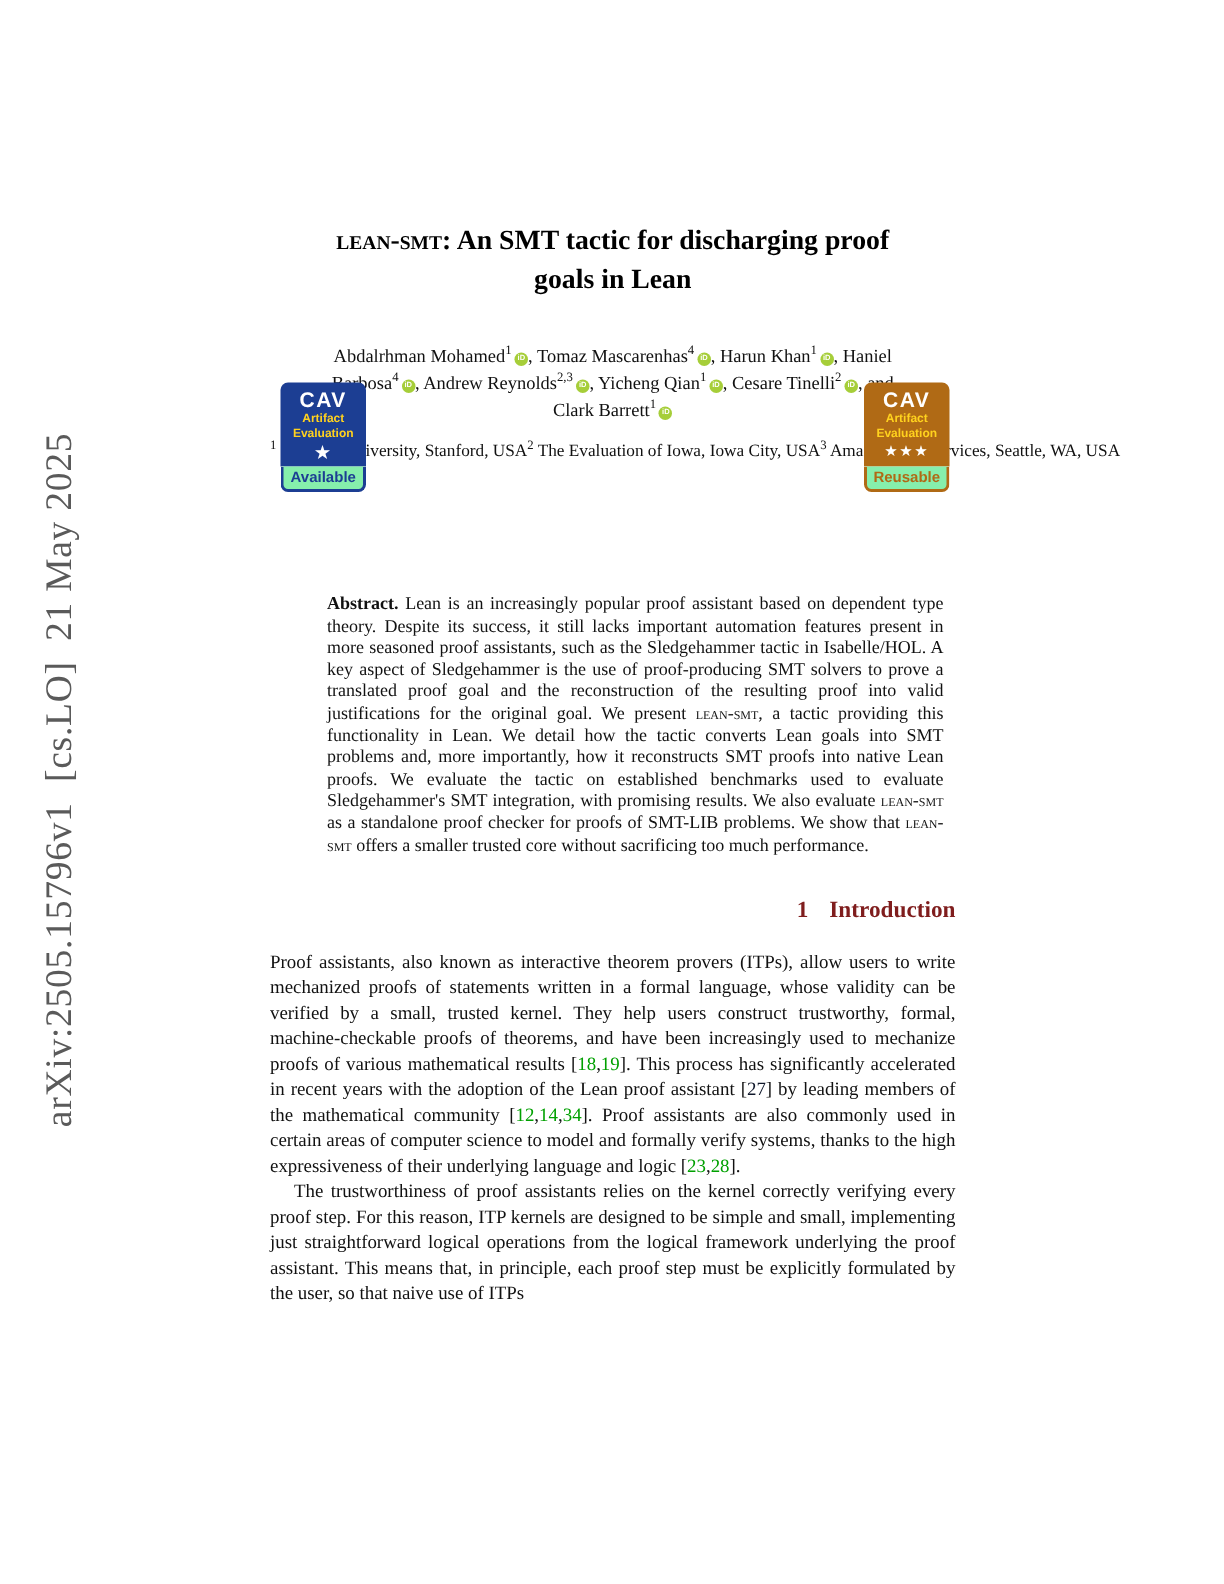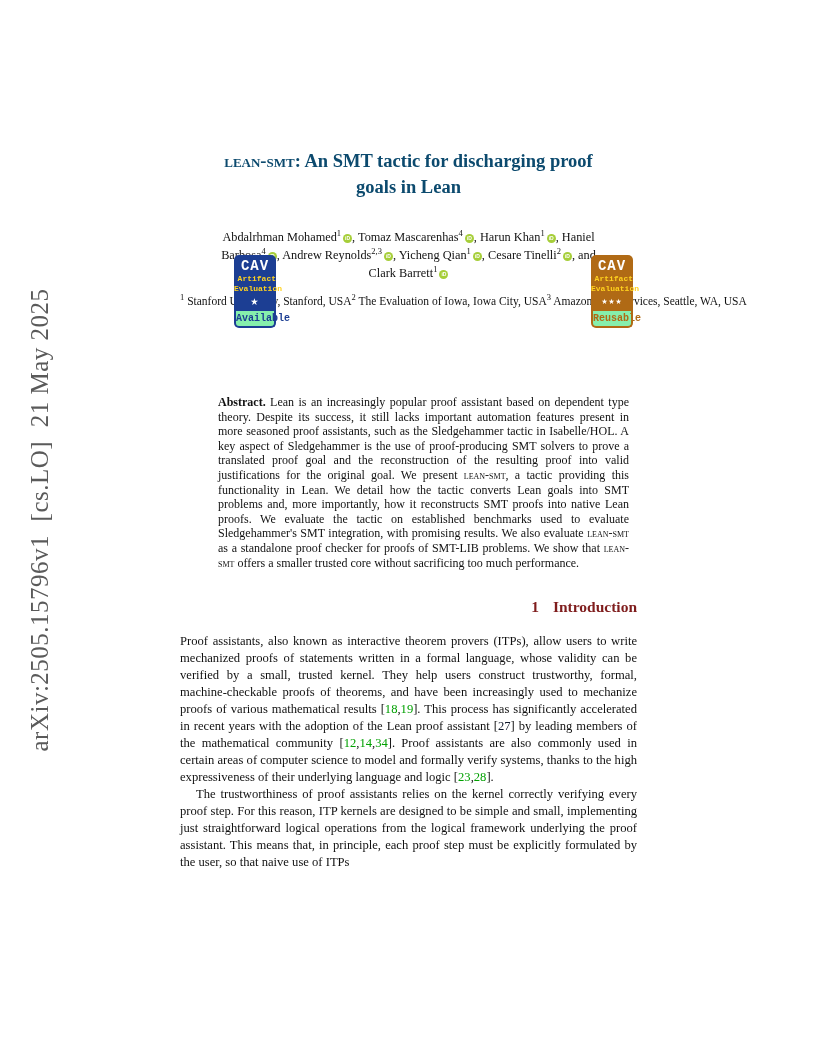--- a/index.html
+++ b/index.html
@@ -4,43 +4,43 @@
 <style>
   html,body{margin:0;padding:0;background:#ffffff;}
   .page{position:relative;width:816px;height:1056px;background:#ffffff;overflow:hidden;
         font-family:"Liberation Serif","DejaVu Serif",serif;color:#111;}
   
   .arxiv-vertical{position:absolute;left:40px;top:520px;
         transform:translate(-50%,-50%) rotate(-90deg);transform-origin:50% 50%;
         white-space:pre;font-size:25px;color:#5a5a5a;letter-spacing:0.5px;}
   
   .content{position:absolute;left:180px;top:148px;width:457px;}
-  .title{margin:0;font-size:18.5px;font-weight:bold;text-align:center;line-height:26px;color:#0c4a6e;}
+  .title{margin:0;font-size:18.5px;font-weight:bold;text-align:center;line-height:26px;color:#000000;}
   .title .t-line{display:block;}
   .sc{font-variant:small-caps;}
   
   .header-mid{position:relative;margin-top:28px;min-height:130px;}
   .authors{width:400px;margin:0 auto;text-align:center;font-size:12.3px;line-height:18px;}
   .affsup{font-size:8.5px;line-height:0;}
   .orcid{display:inline-block;width:9px;height:9px;border-radius:50%;background:#a6ce39;
         color:#fff;font-family:"Liberation Sans",sans-serif;font-size:5px;font-weight:bold;
         line-height:9px;text-align:center;vertical-align:1px;margin-left:2px;}
   .affils{margin-top:11px;display:flex;flex-direction:row;align-items:flex-start;
         font-size:11.5px;line-height:16px;}
   .affil-line{white-space:nowrap;}
   
-  .badge{position:absolute;width:42px;top:27px;text-align:center;
-        font-family:Liberation Mono, monospace;margin-left:47px;}
+  .badge{position:absolute;width:57px;top:27px;text-align:center;
+        font-family:Liberation Sans, sans-serif;}
   .badge-left{left:7px;}
   .badge-right{right:4px;}
   .badge-top{border-radius:5px 5px 0 0;padding:3px 0 3px;color:#fff;}
   .badge-blue .badge-top{background:#1c3e93;}
   .badge-orange .badge-top{background:#b06a15;}
   .badge-cav{font-size:14px;font-weight:bold;letter-spacing:1px;line-height:16px;}
-  .badge-sub{font-size:8px;font-weight:bold;color:#ffd21e;line-height:9.5px;text-align:right;}
+  .badge-sub{font-size:8px;font-weight:bold;color:#ffd21e;line-height:9.5px;}
   .badge-stars{margin-top:2px;color:#ffffff;letter-spacing:1px;line-height:13px;}
   .badge-blue .badge-stars{font-size:13px;}
   .badge-orange .badge-stars{font-size:10px;}
   .badge-label{background:#86efac;font-weight:bold;font-size:10px;padding:2px 0;
         border:2px solid;border-top:none;border-radius:0 0 5px 5px;}
   .badge-blue .badge-label{color:#1c3e93;border-color:#1c3e93;}
   .badge-orange .badge-label{color:#b06a15;border-color:#b06a15;}
   
   .abstract{margin:37px 8px 0 38px;font-size:12px;line-height:14.6px;text-align:justify;}
   .abs-lead{font-weight:bold;}

